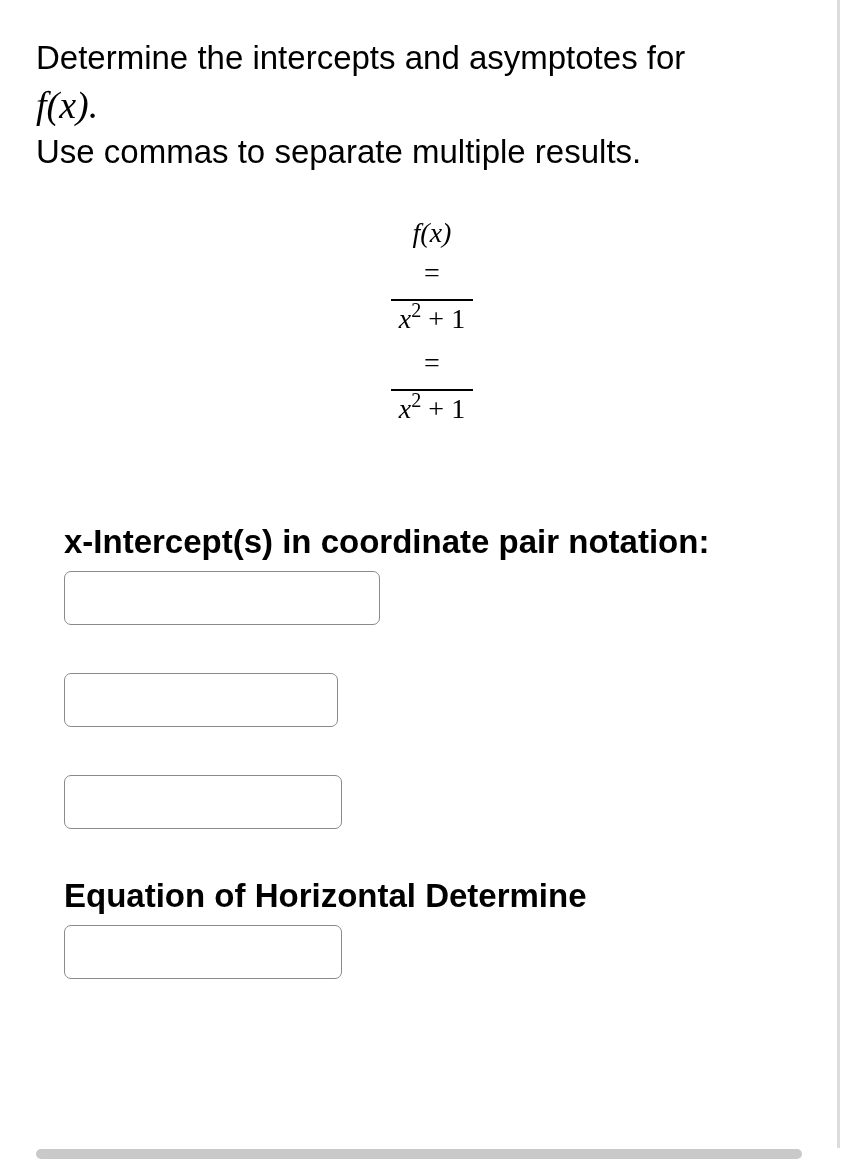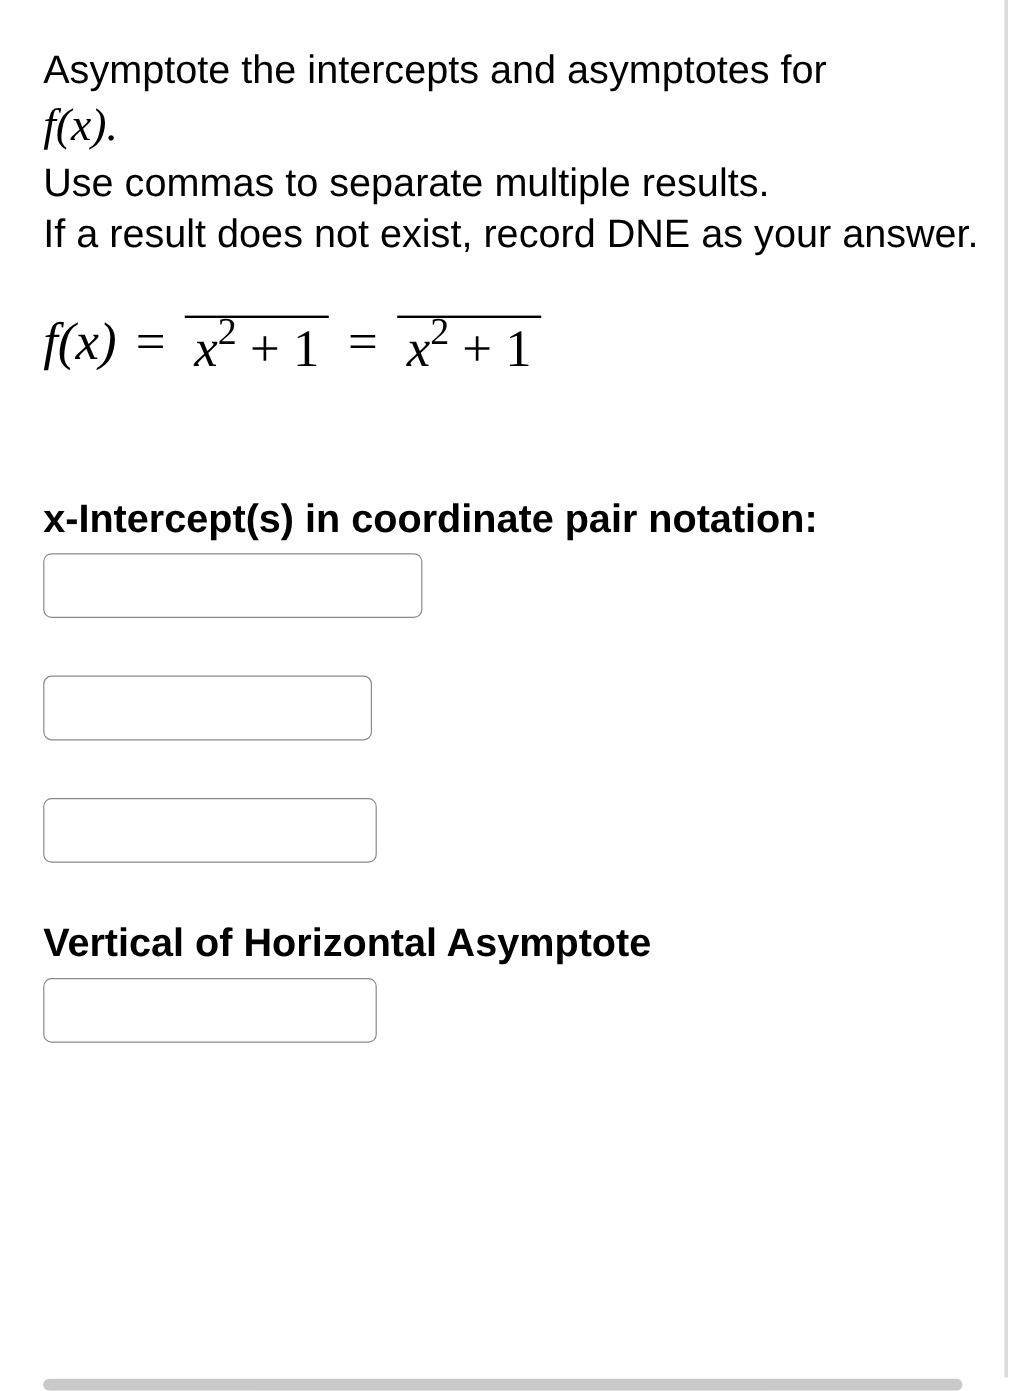--- a/index.html
+++ b/index.html
@@ -19,27 +19,28 @@
     font-weight: 400;
     margin-bottom: 46px;
   }
   .instructions .math-inline {
     font-family: 'Times New Roman', Times, serif;
     font-style: italic;
     font-size: 38px;
   }
   .equation-row {
     font-family: 'Times New Roman', Times, serif;
-    font-size: 44px;
+    font-size: 28px;
     line-height: 1;
     display: flex;
-    align-items: flex-start;
+    align-items: center;
     gap: 12px;
     margin-bottom: 96px;
     white-space: nowrap;
+    flex-direction: column;
   }
   .equation-row .lhs {
     font-style: italic;
   }
   .equation-row .eq {
     font-style: normal;
     margin: 0 4px;
   }
   .frac {
     display: inline-flex;
@@ -58,20 +59,21 @@
   }
   .sup {
     font-size: 0.72em;
     position: relative;
     top: -0.55em;
     font-style: normal;
   }
   .it { font-style: italic; }
   .question-group {
     margin-bottom: 48px;
+    margin-left: 28px;
   }
   .question-label {
     font-size: 33px;
     font-weight: 700;
     margin-bottom: 10px;
   }
   .answer-input {
     height: 54px;
     border: 1px solid #8a8a8a;
     border-radius: 7px;
@@ -106,24 +108,23 @@
     right: 18px;
     width: 3px;
     height: 1148px;
     background: #dcdcdc;
   }
 </style>
 </head>
 <body>
 
 <div class="instructions">
-  <span>Asymptote the intercepts and asymptotes for </span><br>
+  <span>Determine the intercepts and asymptotes for </span><br>
   <span class="math-inline">f(x).</span><br>
   <span>Use commas to separate multiple results.</span><br>
-  <span>If a result does not exist, record DNE as your answer.</span>
 </div>
 
 <div class="equation-row">
   <span class="lhs">f(x)</span>
   <span class="eq">=</span>
   <span class="frac">
     <span class="line"></span>
     <span class="den"><span class="it">x</span><span class="sup">2</span> + 1</span>
   </span>
   <span class="eq">=</span>
@@ -140,20 +141,20 @@
 
 <div class="question-group">
   <input type="text" class="answer-input w-274" value="" style="">
 </div>
 
 <div class="question-group">
   <input type="text" class="answer-input w-278" value="" style="">
 </div>
 
 <div class="question-group" style="margin-bottom:6px;">
-  <div class="question-label">Vertical of Horizontal Asymptote</div>
+  <div class="question-label">Equation of Horizontal Determine</div>
   <input type="text" class="answer-input w-278" value="" style="">
 </div>
 
 <div class="scrollbar">
   <div class="thumb"></div>
 </div>
 <div class="right-edge"></div>
 
 </body></html>

